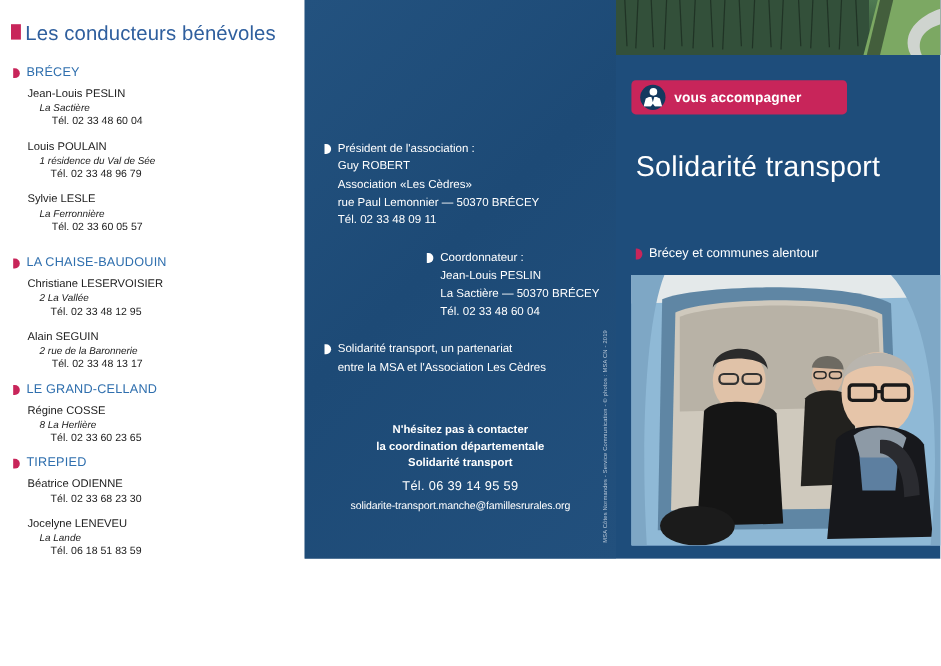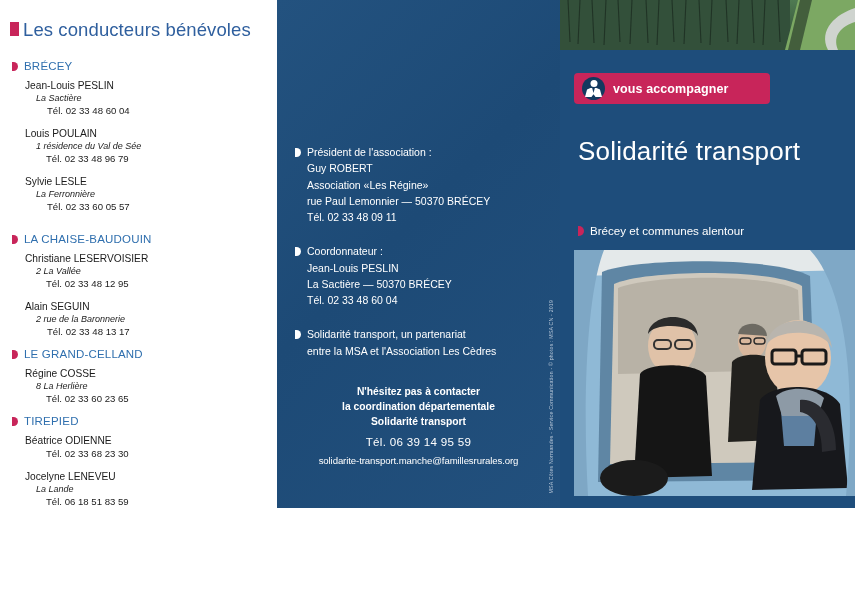--- a/index.html
+++ b/index.html
@@ -25,21 +25,21 @@
   .driver-addr{font-size:9px;color:#1b1b1b;font-style:italic;line-height:1.35;
                margin-left:11px;white-space:nowrap;}
   .driver-tel{font-size:9.6px;color:#1b1b1b;line-height:1.4;white-space:nowrap;}
   .tel-ind{margin-left:22px;}
   .tel-near{margin-left:21px;}
 
   
   .center-panel{position:absolute;left:277px;top:0;width:283px;height:508px;
                 background:#1e4d7b;
                 background-image:linear-gradient(135deg,#23527f 0%,#1d4a76 45%,#22507d 100%);}
-  .center-inner{position:absolute;left:18px;top:144px;width:250px;color:#ffffff;}
+  .center-inner{position:absolute;left:18px;top:127px;width:250px;color:#ffffff;}
   .bullet-item{display:flex;gap:6px;margin-bottom:18px;}
   .bullet-glyph{width:6px;height:9px;background:#ffffff;border-radius:0 5px 5px 0;
                 flex:0 0 auto;margin-top:4px;}
   .bullet-body{font-size:10.5px;line-height:1.55;white-space:nowrap;}
   .bullet-body .lead{display:block;}
 
   .contact-box{position:absolute;left:0;top:385px;width:283px;text-align:center;color:#fff;}
   .cb-l1{font-size:10.3px;font-weight:bold;line-height:1.45;}
   .cb-l2{font-size:10.3px;font-weight:bold;line-height:1.45;}
   .cb-l3{font-size:10.3px;font-weight:bold;line-height:1.45;}
@@ -157,27 +157,27 @@
   </div>
 
   <div class="center-panel">
     <div class="center-inner">
 
       <div class="bullet-item">
         <span class="bullet-glyph"></span>
         <span class="bullet-body">
           <span class="lead">Président de l'association :</span>
           <span class="lead">Guy ROBERT</span>
-          <span class="lead">Association «Les Régine»</span>
+          <span class="lead">Association «Les Cèdres»</span>
           <span class="lead">rue Paul Lemonnier — 50370 BRÉCEY</span>
           <span class="lead">Tél. 02 33 48 09 11</span>
         </span>
       </div>
 
-      <div class="bullet-item" style="margin-top:12px;">
+      <div class="bullet-item" style="margin-top:12px;justify-content:flex-end;">
         <span class="bullet-glyph"></span>
         <span class="bullet-body">
           <span class="lead">Coordonnateur :</span>
           <span class="lead">Jean-Louis PESLIN</span>
           <span class="lead">La Sactière — 50370 BRÉCEY</span>
           <span class="lead">Tél. 02 33 48 60 04</span>
         </span>
       </div>
 
       <div class="bullet-item" style="margin-top:12px;">

